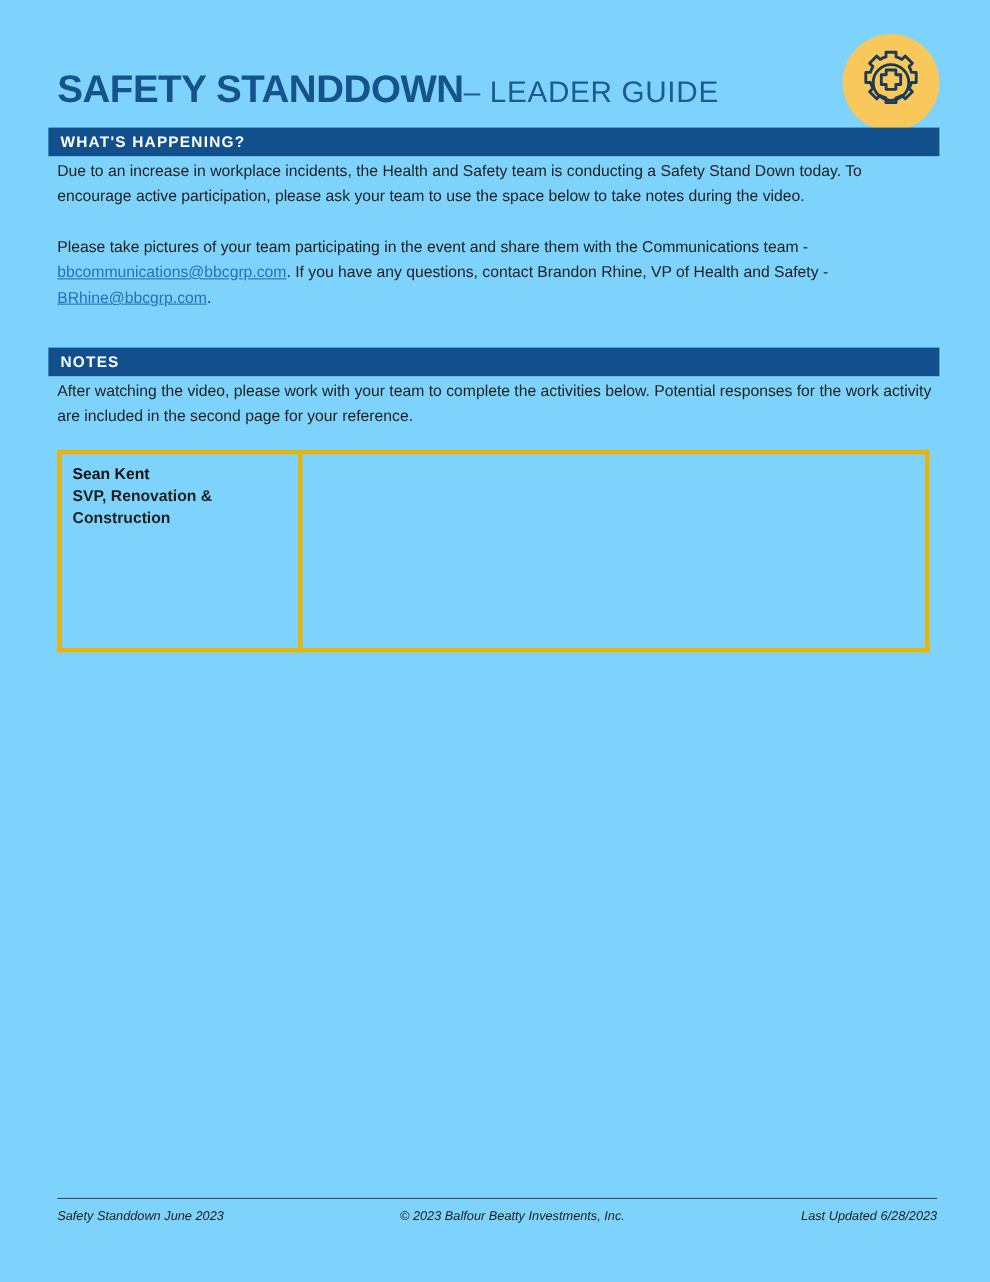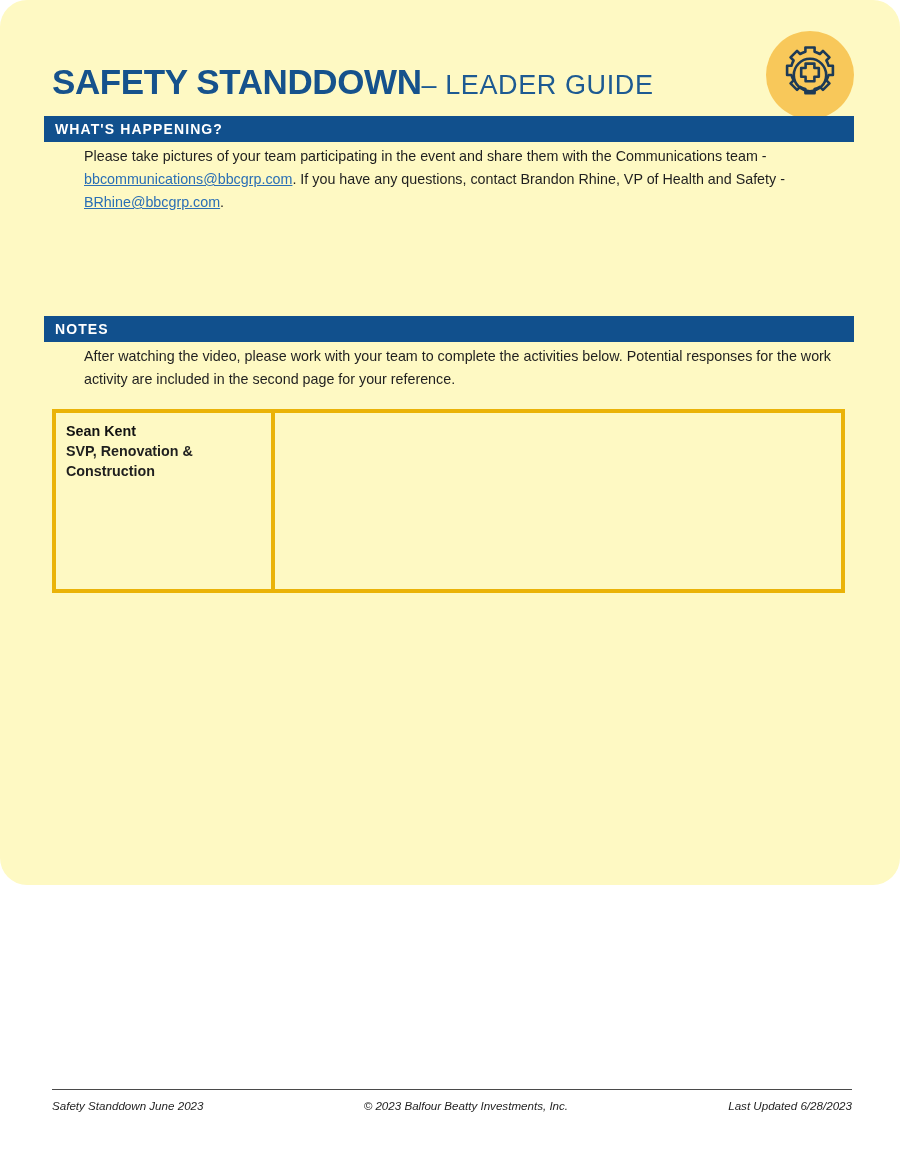--- a/index.html
+++ b/index.html
@@ -12,23 +12,22 @@
     height: 1165px;
     font-family: "Liberation Sans", sans-serif;
     color: #1a1a1a;
     position: relative;
     overflow: hidden;
   }
 
   .page {
     position: relative;
     width: 900px;
-    height: 885px;
-    background: #fef9c3;
-    border-radius: 27px;
+    height: 1165px;
+    background: #7dd3fc;
   }
 
   
   .header {
     position: absolute;
     left: 52px;
     top: 20px;
     right: 46px;
     height: 88px;
   }
@@ -93,21 +92,21 @@
     position: absolute;
     left: 52px;
     width: 800px;
     font-size: 14.3px;
     line-height: 23px;
     color: #1f1f1f;
   }
   #happening-body { top: 145px; }
   #notes-body { top: 345px; }
   .para { margin: 0 0 23px 0; }
-  .para:last-child { margin-bottom: 0; margin-left: 32px; }
+  .para:last-child { margin-bottom: 0; }
   a.maillink, .maillink {
     color: #2a6fb5;
     text-decoration: underline;
   }
 
   
   .notes-table {
     position: absolute;
     left: 52px;
     top: 409px;
@@ -188,20 +187,21 @@
         </svg>
       </span>
     </div>
   </div>
 
   <div class="section-bar" id="bar-happening">
     <span class="section-label">WHAT'S HAPPENING?</span>
   </div>
 
   <div class="body-block" id="happening-body">
+    <p class="para">Due to an increase in workplace incidents, the Health and Safety team is conducting a Safety Stand Down today. To encourage active participation, please ask your team to use the space below to take notes during the video.</p>
     <p class="para"><span>Please take pictures of your team participating in the event and share them with the Communications team - </span><a class="maillink" href="#">bbcommunications@bbcgrp.com</a><span>. If you have any questions, contact Brandon Rhine, VP of Health and Safety - </span><a class="maillink" href="#">BRhine@bbcgrp.com</a><span>.</span></p>
   </div>
 
   <div class="section-bar" id="bar-notes">
     <span class="section-label">NOTES</span>
   </div>
 
   <div class="body-block" id="notes-body">
     <p class="para">After watching the video, please work with your team to complete the activities below. Potential responses for the work activity are included in the second page for your reference.</p>
   </div>

